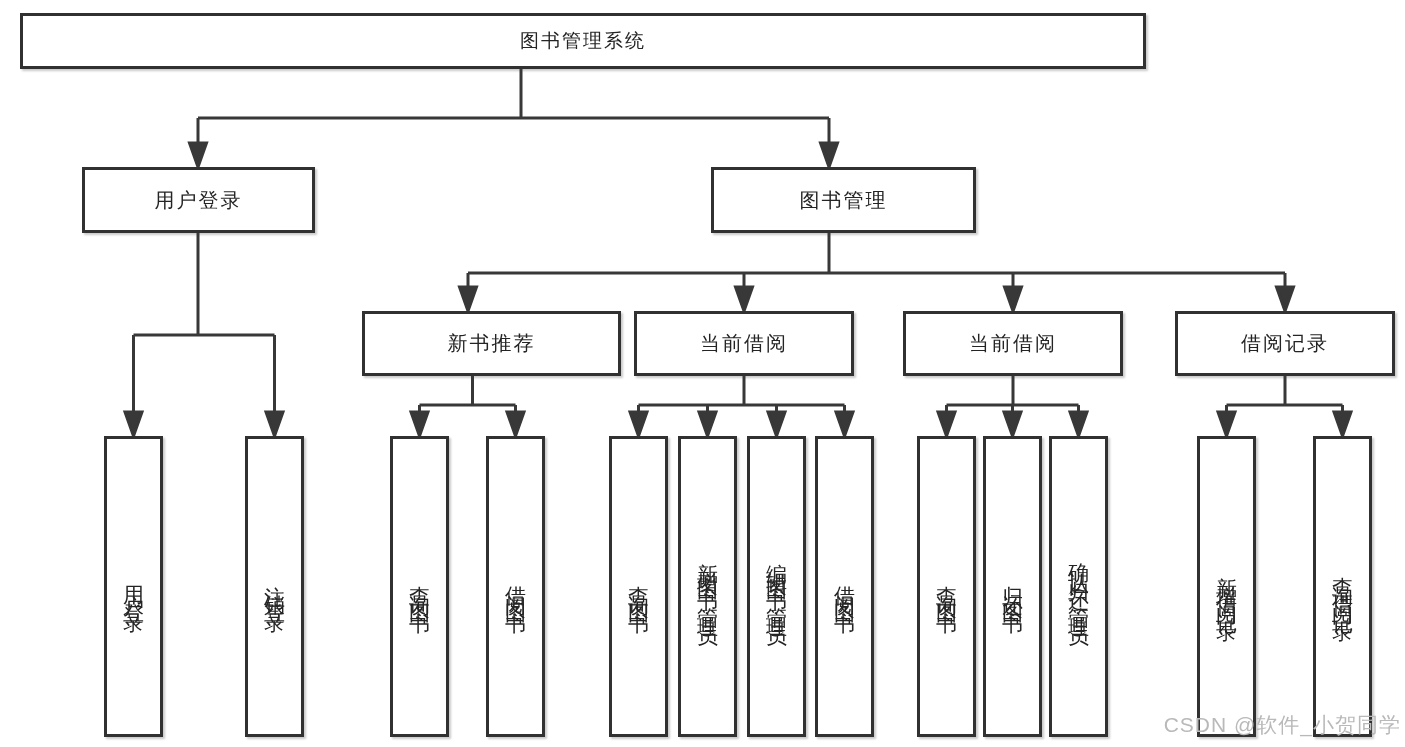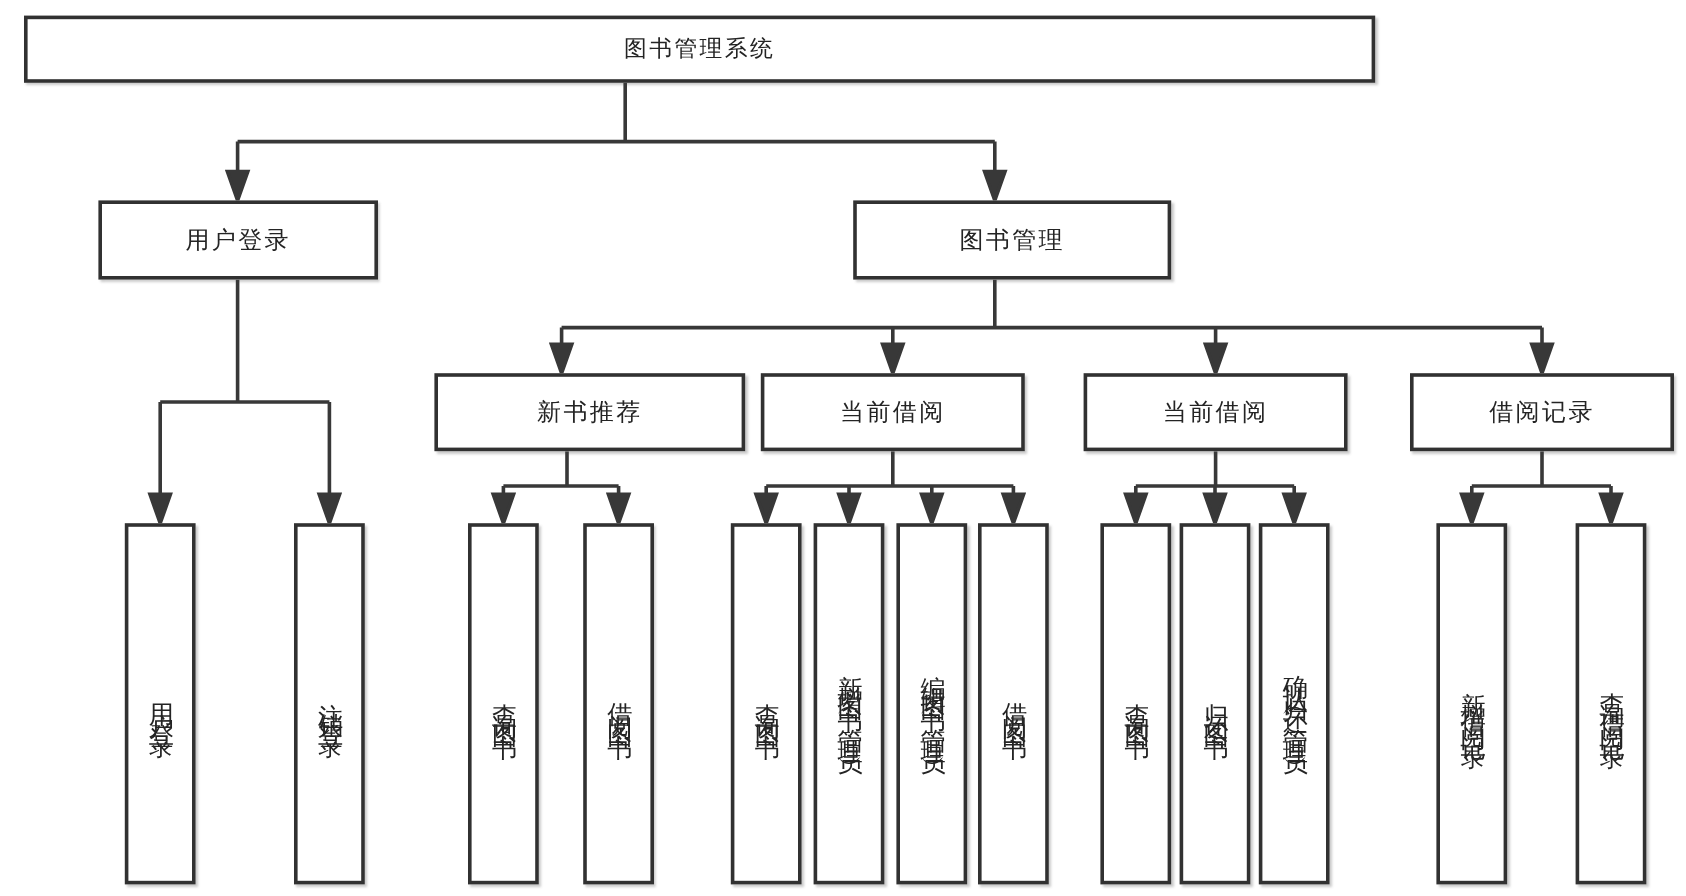--- a/index.html
+++ b/index.html
@@ -150,14 +150,15 @@
     <span class="lbl">确认归还（管理员）</span>
   </div>
 
   <div class="box v" style="left:1197px; top:436px; width:59px; height:301px;">
     <span class="lbl">新增借阅记录</span>
   </div>
   <div class="box v" style="left:1313px; top:436px; width:59px; height:301px;">
     <span class="lbl">查询借阅记录</span>
   </div>
 
+  <div class="watermark">CSDN @软件_小贺同学</div>
 
 </div>
 
 </body></html>

